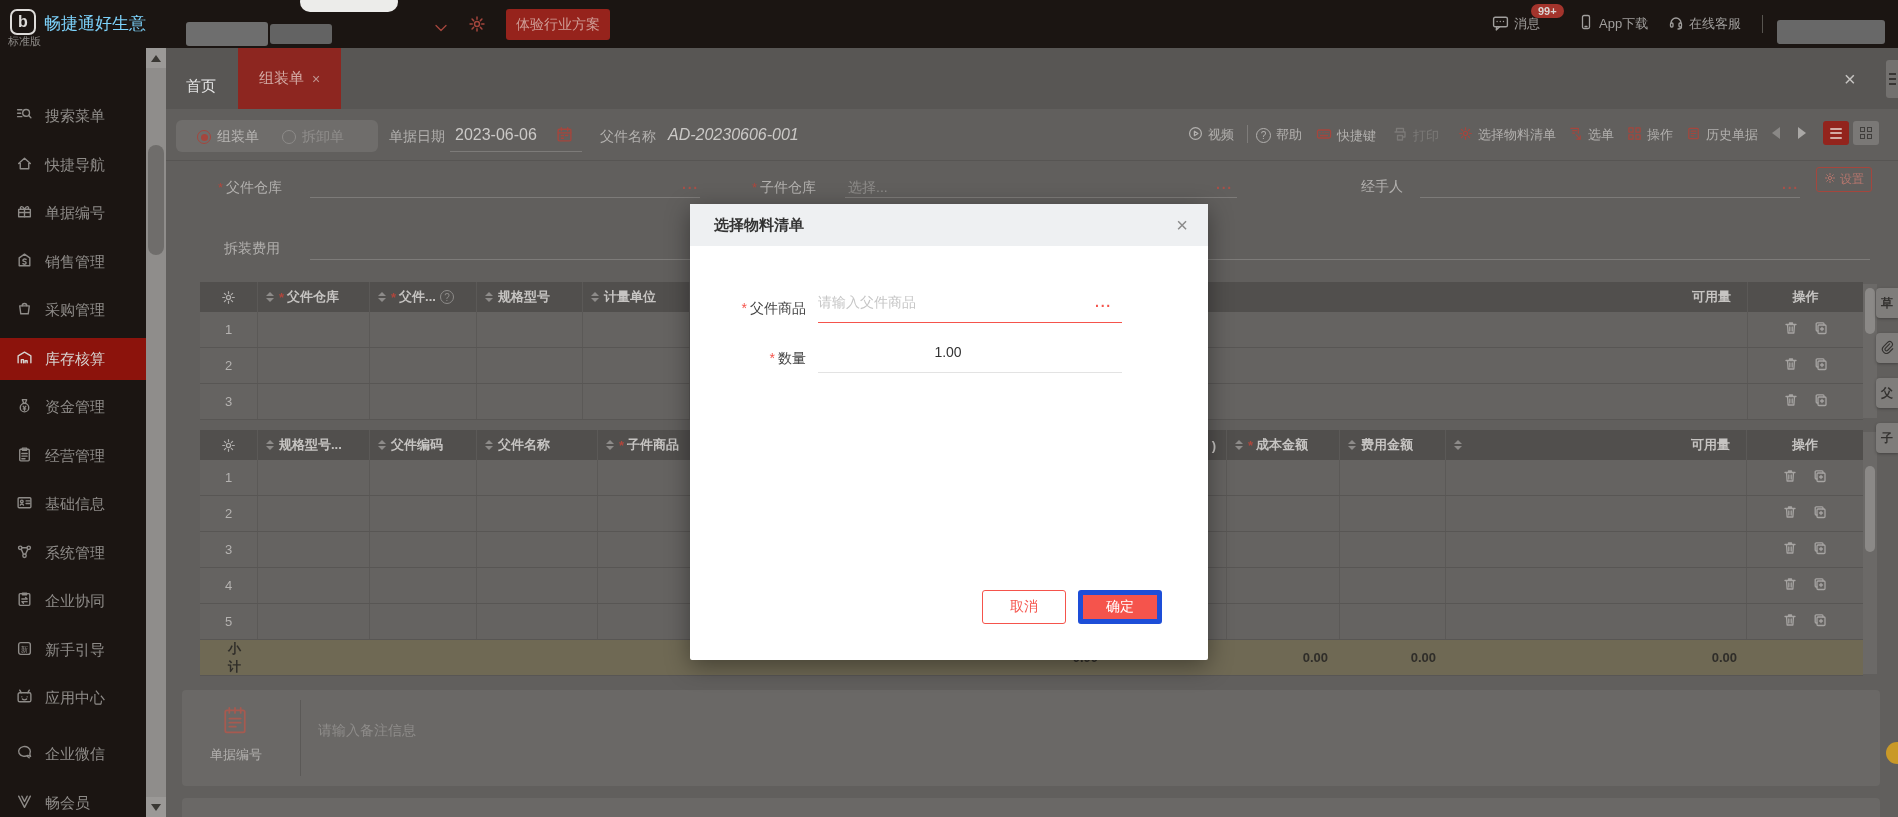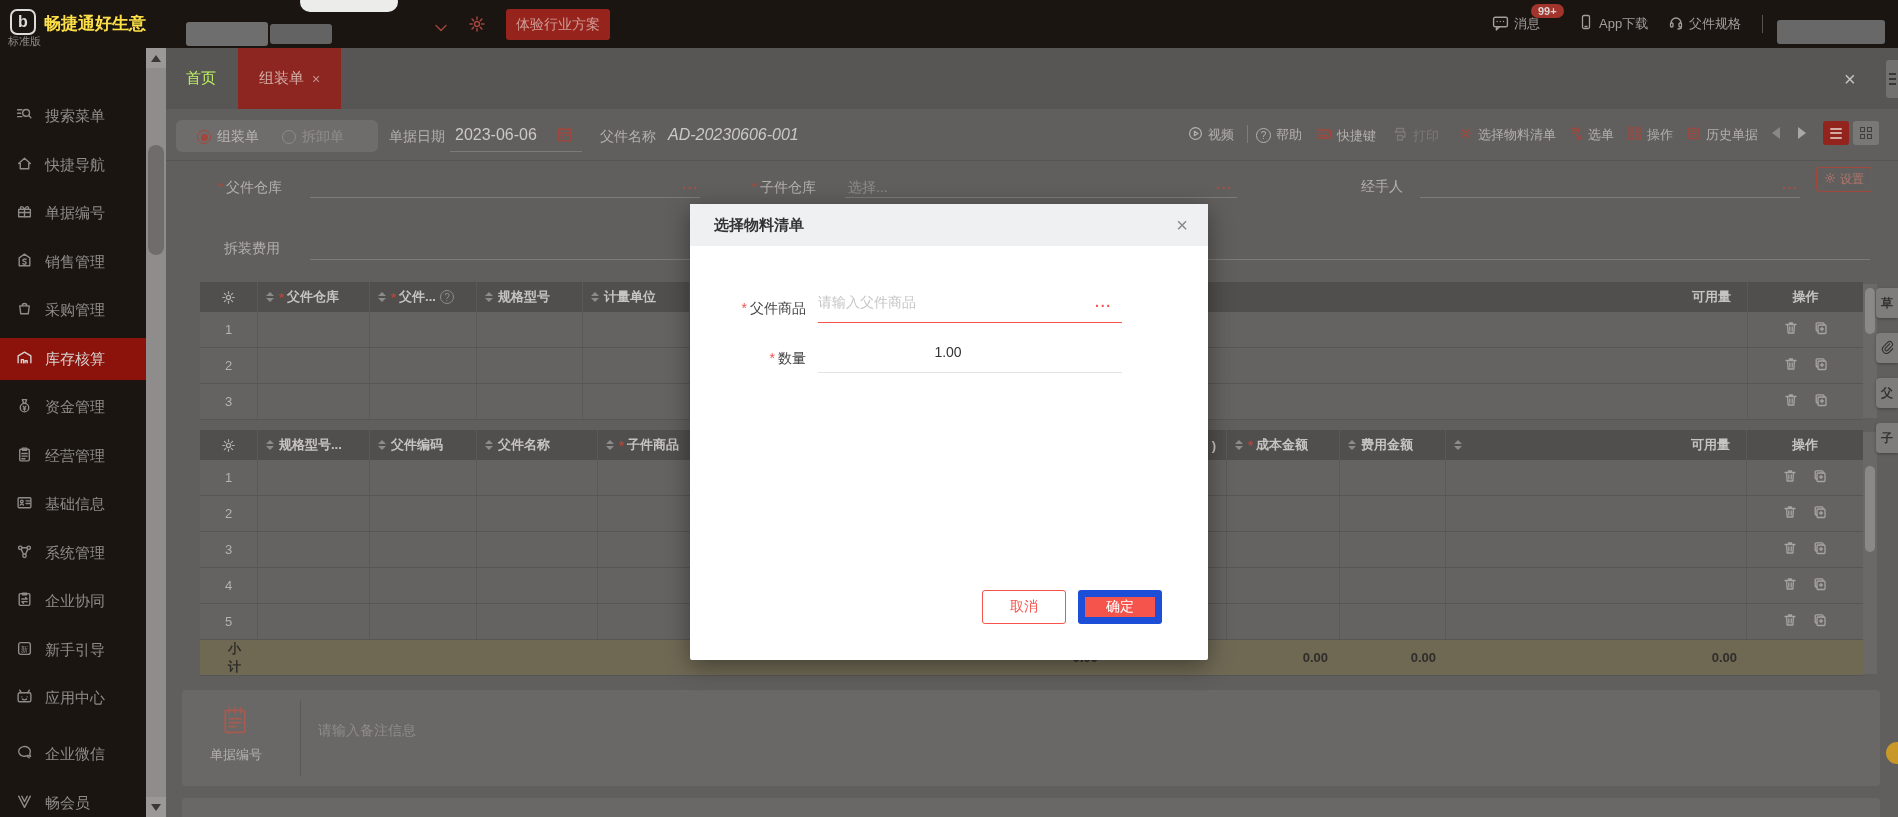--- a/index.html
+++ b/index.html
@@ -5,21 +5,21 @@
   html,body{margin:0;padding:0;background:#3a3836;}
   *{box-sizing:border-box;font-family:"Liberation Sans","DejaVu Sans",sans-serif;}
   #stage{position:relative;width:1898px;height:817px;overflow:hidden;background:#615f5d;}
   .abs{position:absolute;}
   .nw{white-space:nowrap;}
 
   
   #topbar{left:0;top:0;width:1898px;height:48px;background:#1b1512;z-index:6;}
   .logo-box{left:10px;top:9px;width:26px;height:26px;border:2px solid #dedcda;border-radius:7px;color:#dedcda;
             font-weight:bold;font-size:16px;display:flex;align-items:center;justify-content:center;}
-  .brand{left:44px;top:12px;font-size:17px;font-weight:bold;color:#fde047;}
+  .brand{left:44px;top:12px;font-size:17px;font-weight:normal;color:#7dd3fc;}
   .edition{left:8px;top:34px;font-size:11px;color:#8a8784;}
   .redact{background:#6e6e6e;border-radius:3px;}
   .hbtn{background:#96231c;border-radius:3px;color:#cf9d96;font-size:14px;display:flex;align-items:center;justify-content:center;}
   .h-item{display:flex;align-items:center;gap:5px;color:#a19f9d;font-size:13px;}
   .badge{background:#a3342c;color:#d8d6d4;font-size:11px;font-weight:bold;border-radius:9px;padding:1px 7px;}
   .hsep{width:1px;height:18px;background:#57544f;}
 
   
   #sidebar{left:0;top:48px;width:146px;height:769px;background:#1b1512;z-index:6;}
   .side-item{position:absolute;left:0;width:146px;height:42px;display:flex;align-items:center;gap:12px;
@@ -29,21 +29,21 @@
 
   
   #vscroll{left:146px;top:48px;width:20px;height:769px;background:#8f8d8b;z-index:5;}
   .sc-arrow{position:absolute;left:0;width:20px;height:20px;background:#9b9997;display:flex;align-items:center;justify-content:center;}
   .tri-up{width:0;height:0;border-left:5px solid transparent;border-right:5px solid transparent;border-bottom:7px solid #3a3834;}
   .tri-down{width:0;height:0;border-left:5px solid transparent;border-right:5px solid transparent;border-top:7px solid #3a3834;}
   .sc-thumb{position:absolute;left:2px;width:16px;background:#6f6d6b;border-radius:8px;}
 
   
   #tabstrip{left:166px;top:48px;width:1732px;height:61px;background:#585654;}
-  .tab-home{position:absolute;left:20px;top:0;height:61px;display:flex;align-items:center;color:#bef264;font-size:15px;}
+  .tab-home{position:absolute;left:20px;top:8px;height:61px;display:flex;align-items:center;color:#e5e5e5;font-size:15px;}
   .tab-active{position:absolute;left:72px;top:0;width:103px;height:61px;background:#8d2620;color:#d4aca6;
               display:flex;align-items:center;justify-content:center;gap:8px;font-size:15px;}
   .tab-x{color:#c09490;font-size:14px;}
 
   
   .radio-pill{left:176px;top:120px;width:202px;height:32px;background:#6f6d6b;border-radius:6px;}
   .radio{display:flex;align-items:center;gap:6px;font-size:14px;}
   .rdot{width:14px;height:14px;border-radius:50%;border:1.5px solid #a5463d;display:flex;align-items:center;justify-content:center;}
   .rdot i{width:7px;height:7px;border-radius:50%;background:#a5463d;display:block;}
   .rdot.off{border-color:#8d8b89;}
@@ -107,21 +107,21 @@
   .m-label{position:absolute;left:0;width:116px;text-align:right;font-size:14px;color:#444;}
   .m-star{color:#f5544c;margin-right:3px;}
   .m-input{position:absolute;left:128px;width:260px;border:none;outline:none;background:transparent;
            font-size:14px;color:#333;padding:0;}
   .m-input::placeholder{color:#c6c6c6;}
   .m-uline{position:absolute;left:128px;width:304px;height:1px;}
   .m-dots{position:absolute;left:405px;color:#f5544c;font-weight:bold;font-size:14px;letter-spacing:1px;cursor:pointer;}
   .m-btn{position:absolute;width:84px;height:34px;border-radius:3px;font-size:14px;display:flex;
          align-items:center;justify-content:center;cursor:pointer;}
   .m-cancel{left:292px;top:386px;background:#fff;border:1px solid #f5544c;color:#f5544c;}
-  .m-ok{left:388px;top:386px;background:#f5544c;border:7px solid #1d4ed8;color:#fff;}
+  .m-ok{left:388px;top:386px;background:#f5544c;border:5px solid #1d4ed8;color:#fff;}
 
   svg.ic{fill:none;stroke:currentColor;stroke-width:1.3;stroke-linecap:round;stroke-linejoin:round;}
 </style>
 </head>
 <body>
 
 <div id="stage">
 
   <div id="topbar" class="abs">
     <div class="abs logo-box">b</div>
@@ -160,21 +160,21 @@
           </svg></span>
       <span>App下载</span>
     </div>
     <div class="abs h-item" style="left:1668px;top:14px;">
       <span><svg class="ic" width="16" height="16" viewBox="0 0 16 16">
             <path d="M3 9a5 5 0 0 1 10 0"></path>
             <rect x="2.5" y="9" width="2.5" height="4" rx="1"></rect>
             <rect x="11" y="9" width="2.5" height="4" rx="1"></rect>
             <path d="M13.5 13c0 1.6-2 2-3.5 2"></path>
           </svg></span>
-      <span>父件规格</span>
+      <span>在线客服</span>
     </div>
     <div class="abs hsep" style="left:1762px;top:15px;"></div>
     <div class="abs redact" style="left:1777px;top:20px;width:108px;height:24px;background:#686868;"></div>
   </div>
 
   <div id="sidebar" class="abs">
     <div class="side-item" style="top:47px">
       <span><svg class="ic" width="17" height="17" viewBox="0 0 16 16">
             <circle cx="9.5" cy="6.5" r="3.2"></circle>
             <path d="M11.8 8.8 14 11M1.5 3.5h4M1.5 6.8h3M1.5 10h4"></path>

